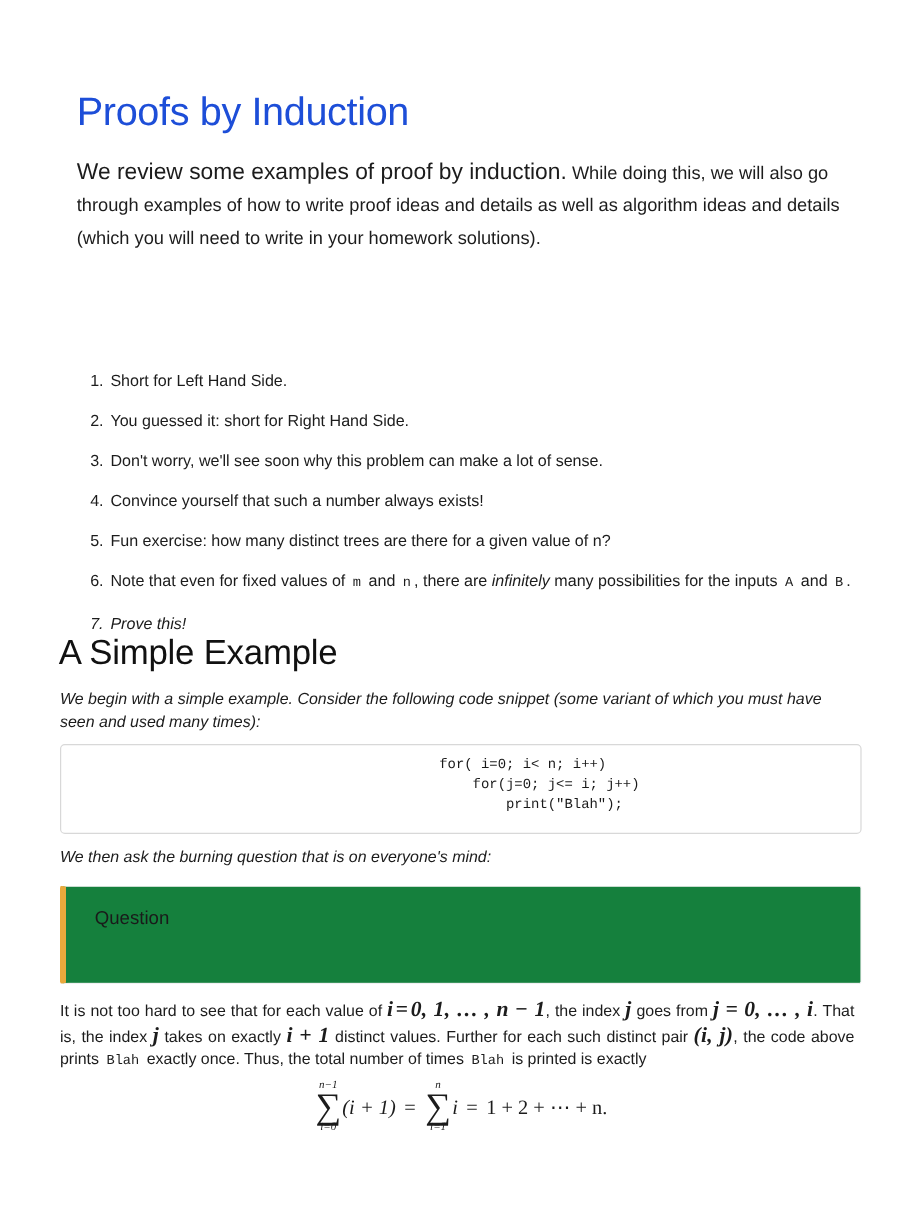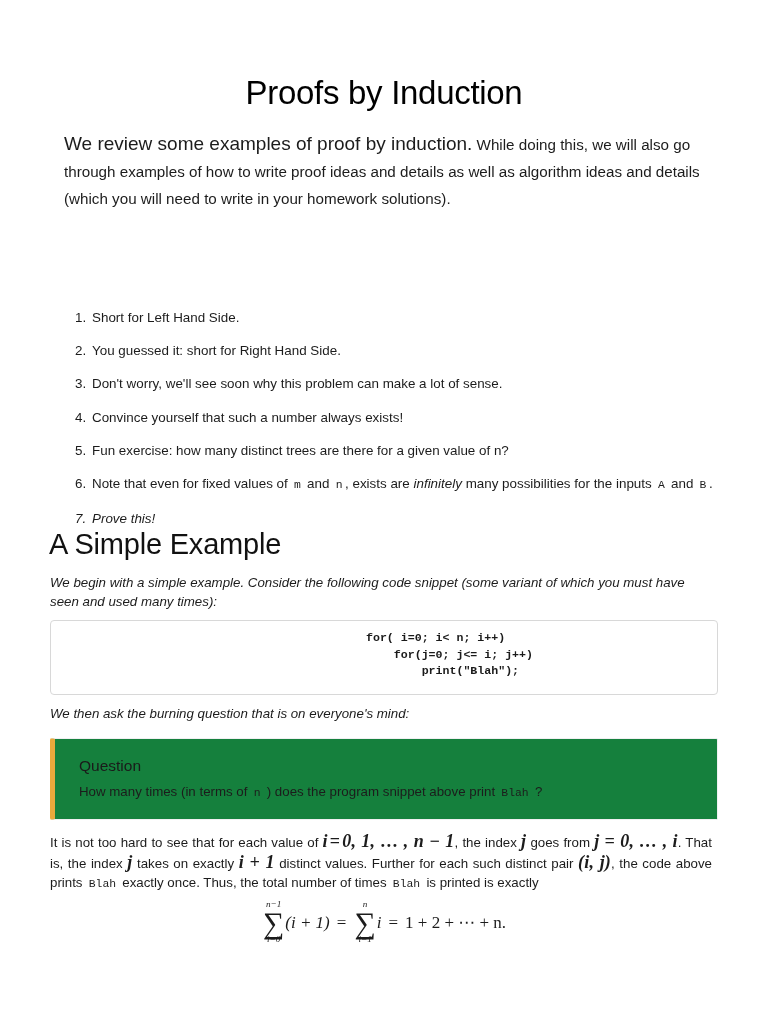--- a/index.html
+++ b/index.html
@@ -31,22 +31,21 @@
     top: 74px;
     width: 640px;
   }
 
   .doc-title {
     font-size: 33px;
     font-weight: 400;
     line-height: 1.15;
     letter-spacing: -0.3px;
     margin: 0 0 18px 0;
-    color: #000000;
-    text-align: center;
+    color: #1d4ed8;
   }
 
   .intro-para {
     font-size: 15.2px;
     line-height: 27px;
     margin: 0;
     color: #1c1c1c;
   }
   .intro-lead {
     font-size: 19px;
@@ -121,21 +120,21 @@
     border-radius: 4px;
     background: #ffffff;
     overflow: hidden;
   }
   .code-block pre {
     margin: 0;
     padding: 9px 0 0 0;
     font-family: "Liberation Mono", "DejaVu Sans Mono", monospace;
     font-size: 11.6px;
     line-height: 16.5px;
-    font-weight: bold;
+    font-weight: normal;
     color: #1a1a1a;
     text-indent: 0;
     padding-left: 315px;
     white-space: pre;
   }
 
   
   .callout {
     position: absolute;
     left: 50px;
@@ -240,39 +239,38 @@
     <h1 class="doc-title">Proofs by Induction</h1>
     <p class="intro-para"><span class="intro-lead">We review some examples of proof by induction.</span><span> While doing this, we will also go through examples of how to write proof ideas and details as well as algorithm ideas and details (which you will need to write in your homework solutions).</span></p>
   </div>
 
   <ol class="note-list">
     <li>Short for Left Hand Side.</li>
     <li>You guessed it: short for Right Hand Side.</li>
     <li>Don't worry, we'll see soon why this problem can make a lot of sense.</li>
     <li>Convince yourself that such a number always exists!</li>
     <li>Fun exercise: how many distinct trees are there for a given value of n?</li>
-    <li><span>Note that even for fixed values of</span> <code class="inline">m</code> <span>and</span> <code class="inline">n</code><span>, exists are</span> <em class="ital">infinitely</em> <span>many possibilities for the inputs</span> <code class="inline">A</code> <span>and</span> <code class="inline">B</code><span>.</span></li>
+    <li><span>Note that even for fixed values of</span> <code class="inline">m</code> <span>and</span> <code class="inline">n</code><span>, there are</span> <em class="ital">infinitely</em> <span>many possibilities for the inputs</span> <code class="inline">A</code> <span>and</span> <code class="inline">B</code><span>.</span></li>
     <li>Prove this!</li>
   </ol>
 
   <h2 class="section-heading">A Simple Example</h2>
 
   <p id="para-begin" class="body-para">We begin with a simple example. Consider the following code snippet (some variant of which you must have seen and used many times):</p>
 
   <div class="code-block">
     <pre>for( i=0; i&lt; n; i++)
     for(j=0; j&lt;= i; j++)
         print("Blah");</pre>
   </div>
 
   <p id="para-ask" class="body-para">We then ask the burning question that is on everyone's mind:</p>
 
   <div class="callout">
     <div class="callout-title">Question</div>
-    <div class="callout-body"><span>How many times (in terms of</span> <code class="inline">n</code> <span>) does the program snippet above print</span> <code class="inline">Blah</code> <span>?</span></div>
   </div>
 
   <p class="math-para"><span>It is not too hard to see that for each value of</span> <span class="m"><span>i</span><span class="op">=</span><span>0, 1, … , n − 1</span></span><span>, the index</span> <span class="m">j</span> <span>goes from</span> <span class="m">j = 0, … , i</span><span>. That is, the index</span> <span class="m">j</span> <span>takes on exactly</span> <span class="m">i + 1</span> <span>distinct values. Further for each such distinct pair</span> <span class="m">(i, j)</span><span>, the code above prints</span> <code class="inline">Blah</code> <span>exactly once. Thus, the total number of times</span> <code class="inline">Blah</code> <span>is printed is exactly</span></p>
 
   <div class="equation">
     <span class="eq-inner"><span class="sum"><span class="lim">n−1</span><span class="sig">∑</span><span class="lim">i=0</span></span><span class="it">(i + 1)</span><span class="rm" style="padding:0 7px">=</span><span class="sum"><span class="lim">n</span><span class="sig">∑</span><span class="lim">i=1</span></span><span class="it">i</span><span class="rm" style="padding:0 7px">=</span><span class="rm">1 + 2 + ⋯ + n.</span></span>
   </div>
 
 </div>
 

